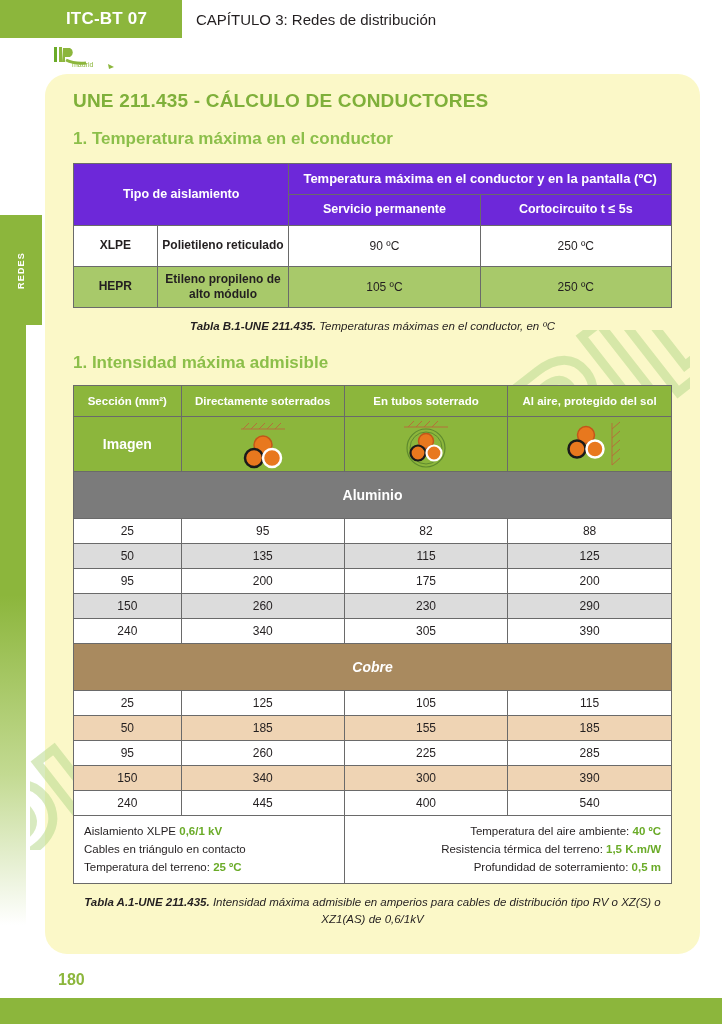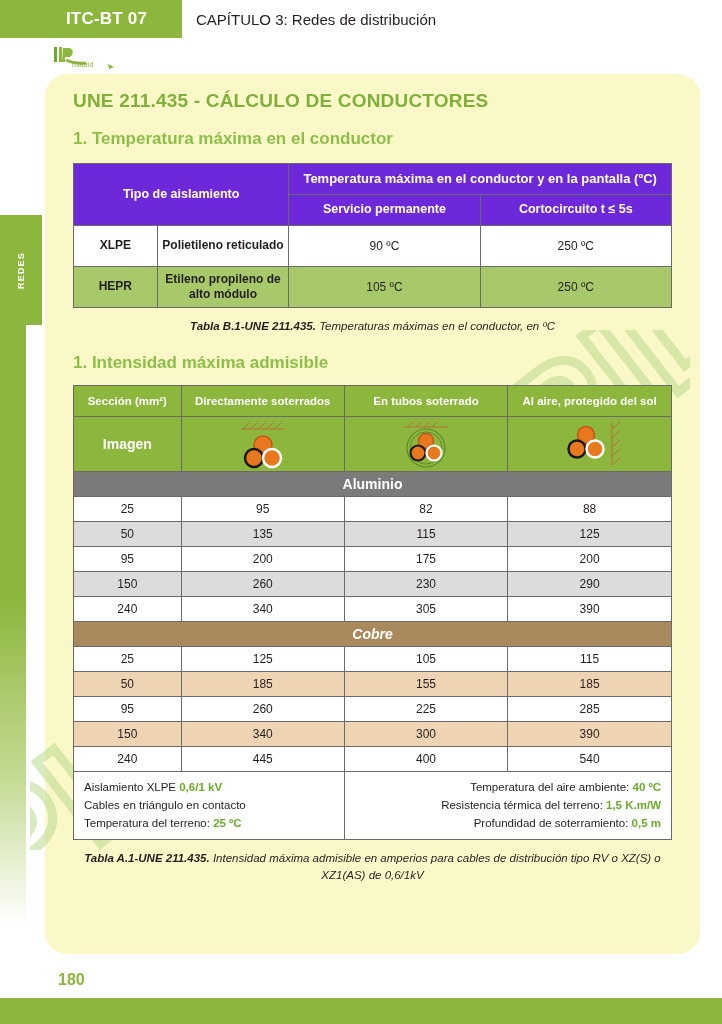--- a/index.html
+++ b/index.html
@@ -205,21 +205,21 @@
   }
   .tbl2 .imglabel {
     color: #ffffff;
     font-weight: bold;
     font-size: 14px;
   }
   .tbl2 .matband {
     color: #ffffff;
     font-weight: bold;
     font-size: 14px;
-    padding: 4px 4px;
+    padding: 15px 4px;
   }
   .tbl2 .matband.al { background: #7b7b7b; }
   .tbl2 .matband.cu { background: #a98a5f; font-style: italic; }
 
   .tbl2 .drow td { padding: 5px 4px; font-size: 12px; background: #ffffff; }
   .tbl2 .drow.al-alt td { background: #dcdcdc; }
   .tbl2 .drow.cu-alt td { background: #efd4b4; }
 
   .notes td {
     background: #ffffff;

